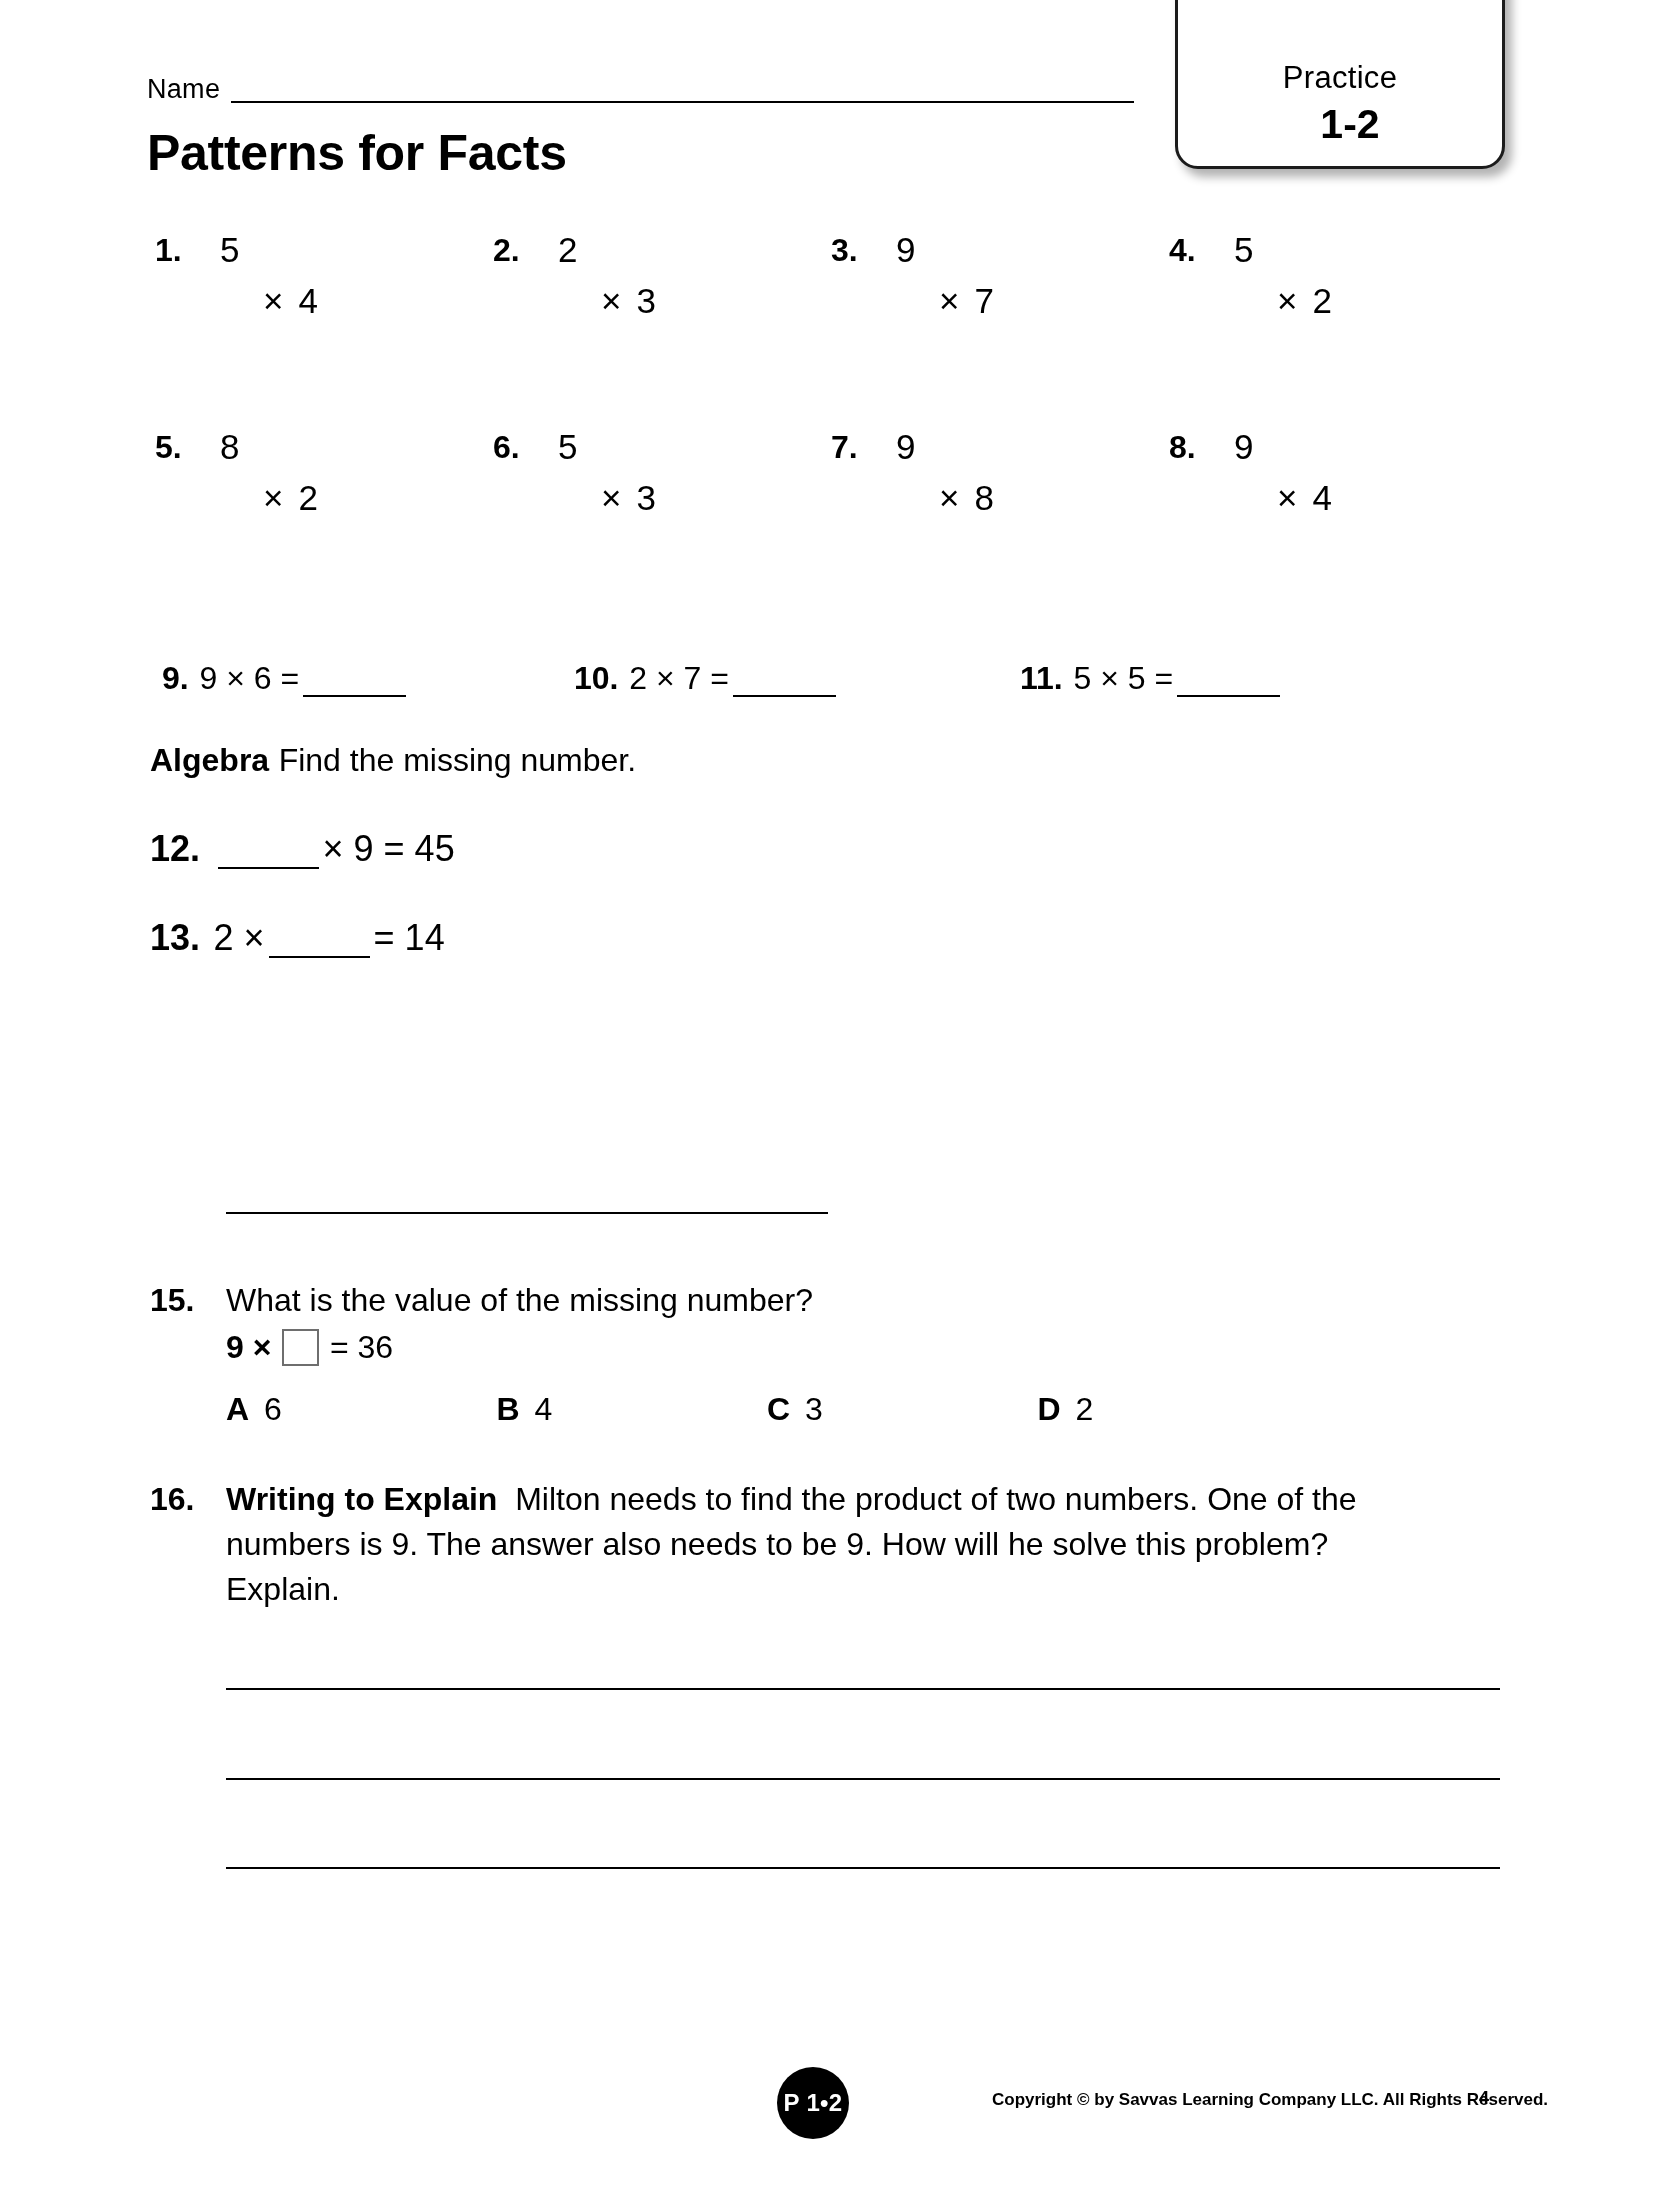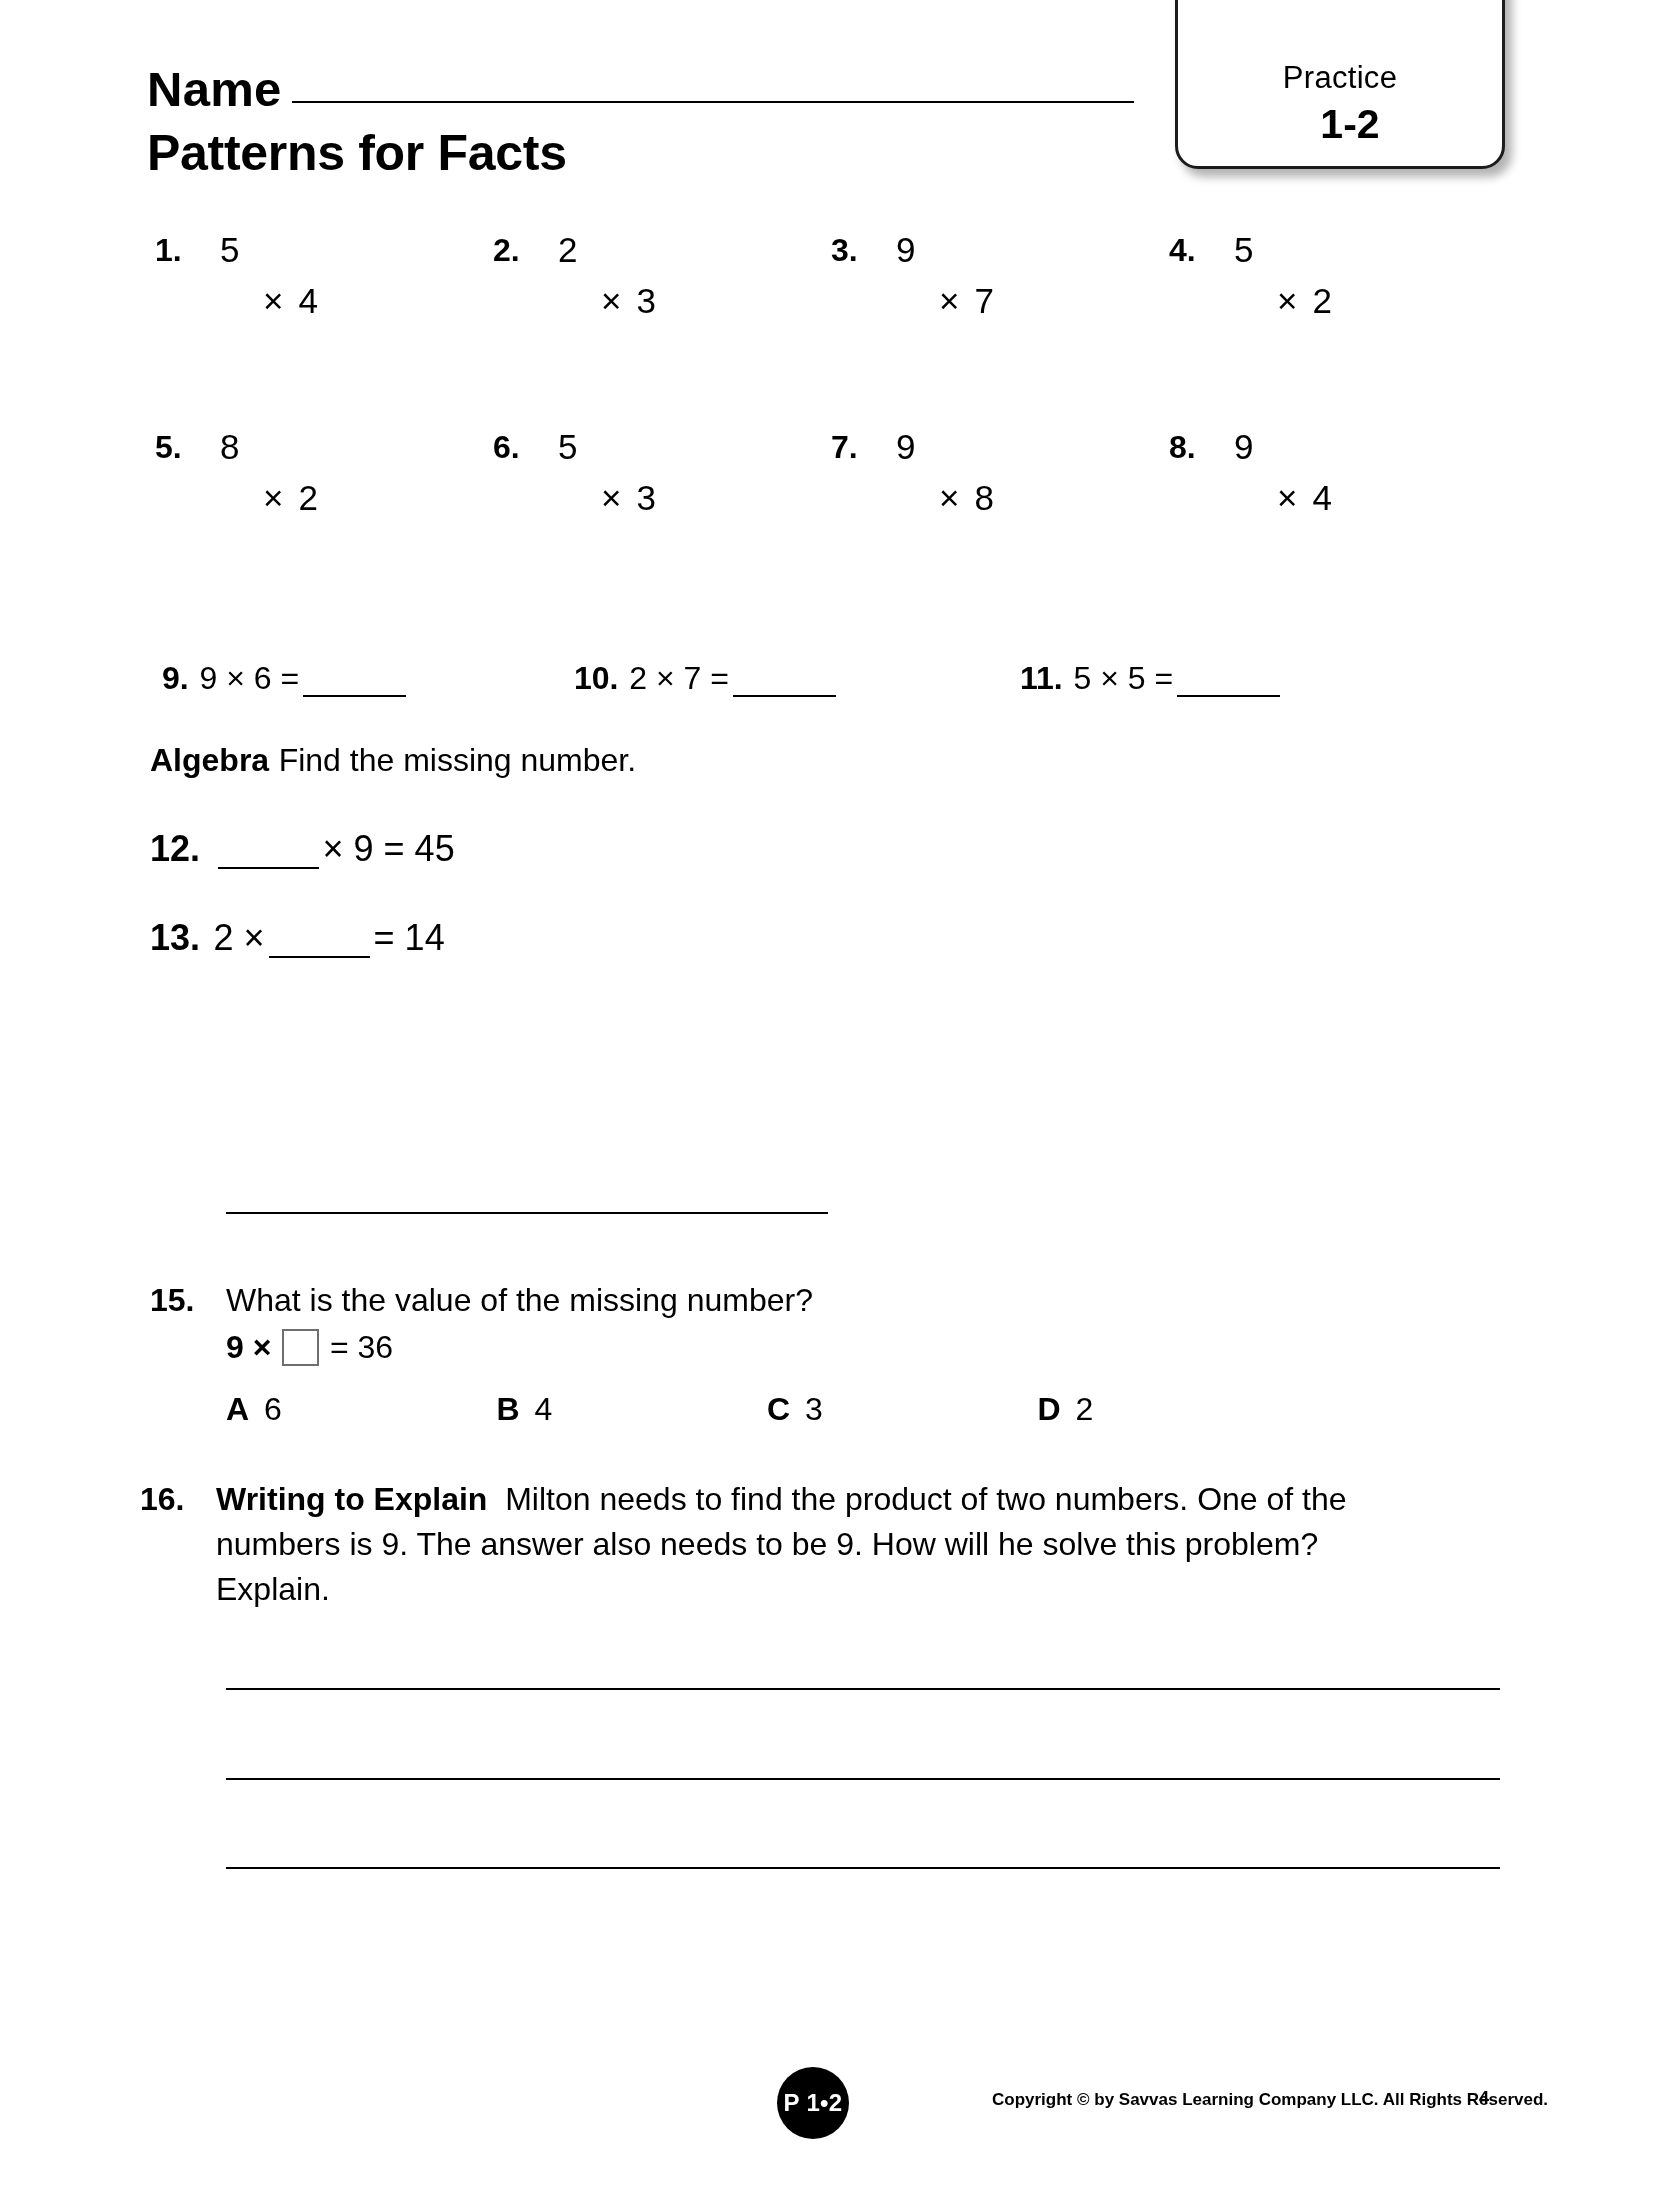--- a/index.html
+++ b/index.html
@@ -23,23 +23,23 @@
   #name-row {
     position: absolute;
     left: 147px;
     top: 49px;
     width: 987px;
     height: 61px;
     display: flex;
     align-items: flex-end;
   }
   .name-label {
-    font-size: 49px;
+    font-size: 27px;
     line-height: 42px;
-    font-weight: 700;
+    font-weight: 400;
     letter-spacing: 0.3px;
     white-space: nowrap;
     padding-right: 10.8px;
   }
   .name-rule {
     flex: 1 1 auto;
     border-bottom: 2px solid #000;
     height: 0;
     margin-bottom: 6.8px;
   }
@@ -256,21 +256,21 @@
   #choices {
     display: flex;
     margin-top: 21.6px;
     font-size: 32px;
     line-height: 39px;
   }
   .choice { width: 297px; display: flex; }
   .choice-letter { font-weight: 700; margin-right: 15px; }
   .choice-value { font-weight: 400; }
 
-  #prob-16 { left: 140px; top: 1477px; width: 1284px; }
+  #prob-16 { left: 150px; top: 1477px; width: 1284px; }
   #prob-16 .wp-body { width: 1149px; }
   #prob-16 .wp-strong { font-weight: 700; }
 
   .answer-line {
     position: absolute;
     left: 226px;
     width: 1274px;
     border-bottom: 2.7px solid #000;
     height: 0;
   }

